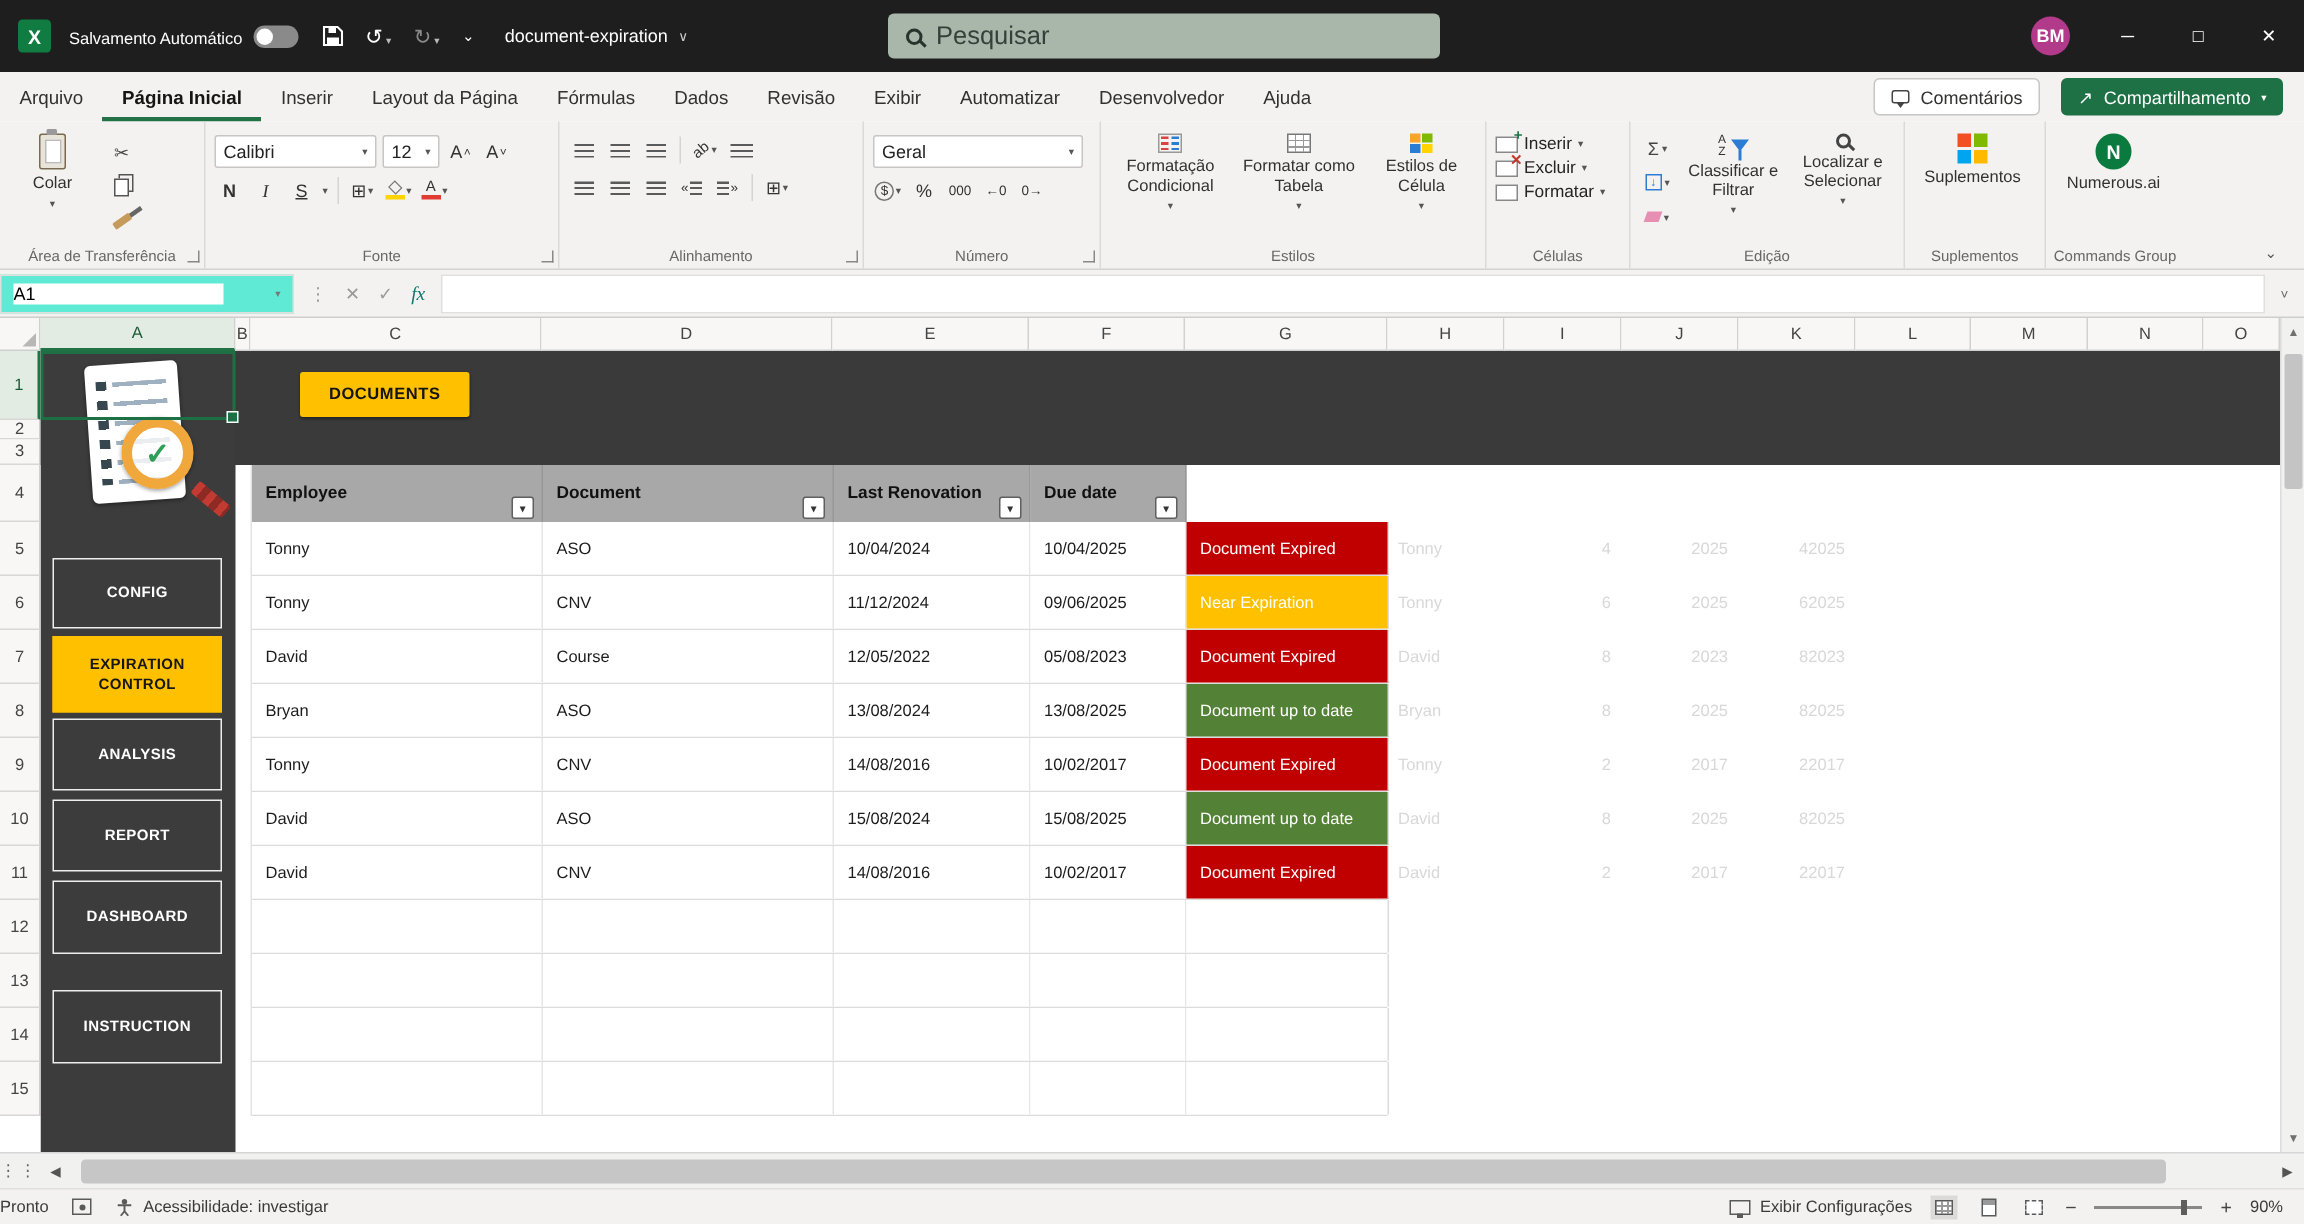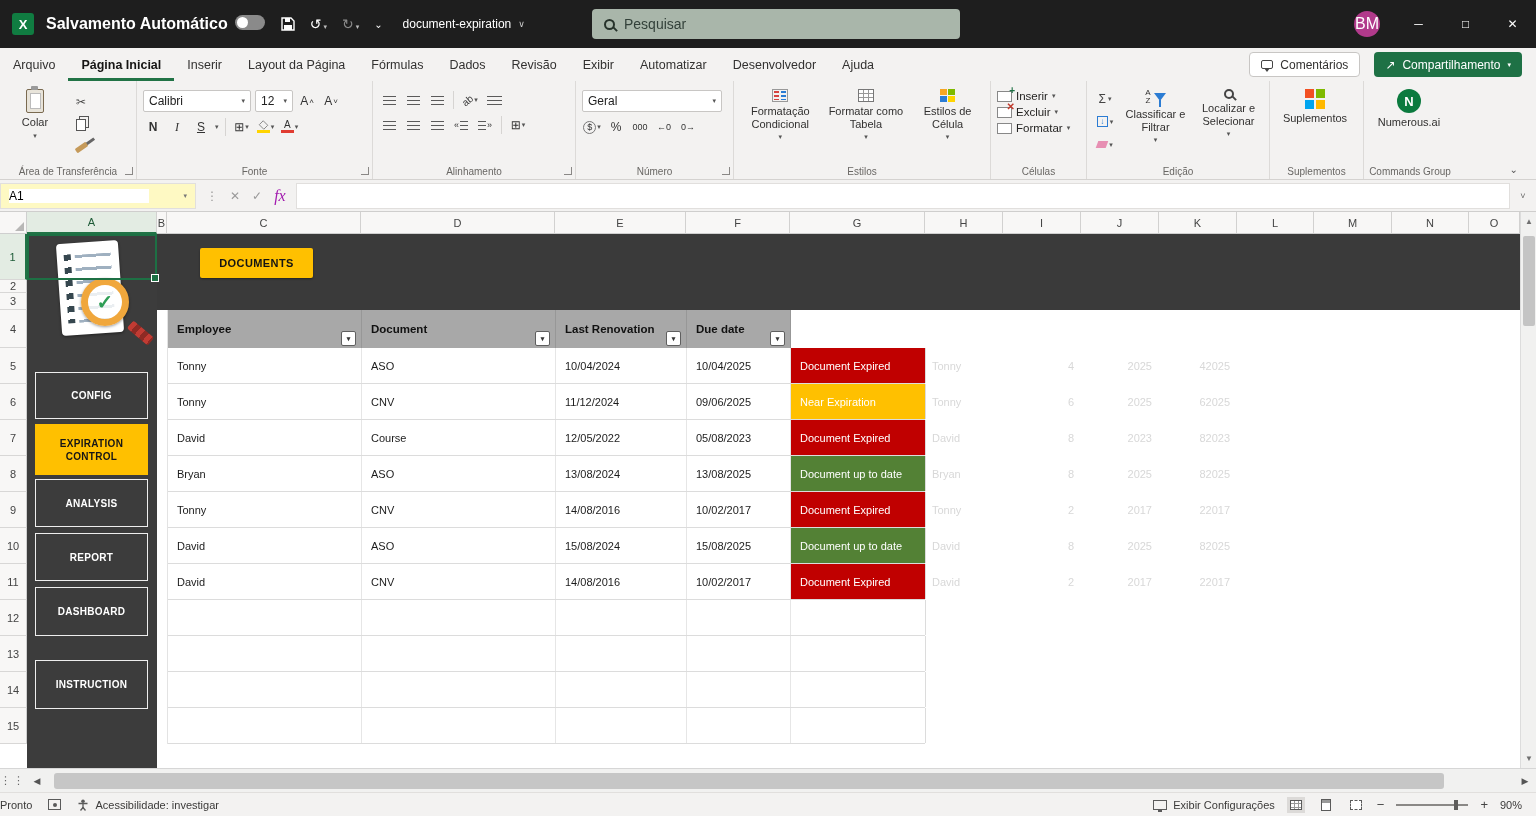--- a/index.html
+++ b/index.html
@@ -3,34 +3,34 @@
 <meta charset="utf-8">
 <style>
   * { box-sizing: border-box; margin: 0; padding: 0; font-family: "Liberation Sans", sans-serif; }
   html,body { width: 1536px; height: 816px; overflow: hidden; background: #fff; font-size: 12px; color: #252423; }
   body { position: relative; }
   input { outline: none; }
 
   
   #titlebar { position: absolute; left:0; top:0; width:1536px; height:48px; background:#1e1e1e; color:#fff; display:flex; align-items:center; }
   .xl-icon { width:22px; height:22px; margin-left:12px; background:#107c41; border-radius:3px; display:flex; align-items:center; justify-content:center; font-weight:bold; font-size:13px; color:#fff; }
-  .autosave { display:flex; align-items:flex-start; gap:7px; margin-left:12px; font-size:16px;font-weight:bold; }
+  .autosave { display:flex; align-items:flex-end; gap:7px; margin-left:12px; font-size:11px; }
   .toggle { width:30px; height:15px; border-radius:8px; background:#8a8a8a; position:relative; }
   .toggle::after { content:''; position:absolute; left:2px; top:2px; width:11px; height:11px; border-radius:50%; background:#fff; }
   .qat { display:flex; align-items:center; gap:15px; margin-left:16px; font-size:14px; color:#fff; }
   .qat .disabled { color:#8a8a8a; }
   .qat .dd { font-size:7px; color:#bbb; margin-left:2px; }
   .doc-title { margin-left:20px; font-size:12px; display:flex; align-items:center; gap:7px; }
   .doc-title .chev { font-size:9px; color:#ccc; }
   .searchpill { position:absolute; left:592px; top:9px; width:368px; height:30px; background:#a9b6aa; border-radius:4px; display:flex; align-items:center; padding:0 12px; gap:9px; }
   .mag { width:11px; height:11px; border:2px solid #27332b; border-radius:50%; position:relative; flex:none; }
   .mag::after { content:''; position:absolute; width:6px; height:2px; background:#27332b; transform:rotate(45deg); right:-5px; bottom:-2px; }
-  .searchpill input { flex:1; background:transparent; border:0; font-size:14px; color:#1f2b24; }
+  .searchpill input { flex:1; background:transparent; border:0; font-size:17px; color:#1f2b24; }
   .searchpill input::placeholder { color:#33413a; }
-  .avatar { position:absolute; right:156px; top:11px; width:26px; height:26px; border-radius:50%; background:#b13a8b; color:#fff; font-size:16px; font-weight:normal; display:flex; align-items:center; justify-content:center; }
+  .avatar { position:absolute; right:156px; top:11px; width:26px; height:26px; border-radius:50%; background:#b13a8b; color:#fff; font-size:12px; font-weight:bold; display:flex; align-items:center; justify-content:center; }
   .winbtn { position:absolute; top:0; width:47px; height:48px; display:flex; align-items:center; justify-content:center; color:#fff; font-size:12px; }
 
   
   #tabrow { position:absolute; top:48px; left:0; width:1536px; height:33px; background:#f3f2f1; display:flex; align-items:center; }
   .tab { padding:0 13px; height:33px; display:flex; align-items:center; font-size:12.5px; color:#323130; }
   .tab.active { font-weight:bold; color:#161514; border-bottom:3px solid #217346; padding-top:3px; }
   .tabspacer { flex:1; }
   .commentsbtn { display:flex; align-items:center; gap:7px; background:#fff; border:1px solid #c8c6c4; border-radius:4px; height:25px; padding:0 11px; font-size:12px; margin-right:14px; color:#323130; }
   .bubble { width:12px; height:9px; border:1.4px solid #444; border-radius:2px; position:relative; }
   .bubble::after { content:''; position:absolute; left:2px; bottom:-4px; border-left:3px solid transparent; border-right:3px solid transparent; border-top:4px solid #444; }
@@ -71,25 +71,25 @@
   .i-cells b { position:absolute; right:-4px; top:-7px; font-size:10px; }
   .i-numai { width:24px; height:24px; border-radius:50%; background:#0b7a3e; color:#fff; font-weight:bold; font-size:13px; display:flex; align-items:center; justify-content:center; }
   .i-funnel { width:0; height:0; border-left:6px solid transparent; border-right:6px solid transparent; border-top:8px solid #2b7cd3; position:relative; }
   .i-funnel::after { content:''; position:absolute; left:-1px; top:-1px; width:2px; height:7px; background:#2b7cd3; }
   .i-magdark { width:10px; height:10px; border:2px solid #444; border-radius:50%; position:relative; }
   .i-magdark::after { content:''; position:absolute; width:6px; height:2px; background:#444; transform:rotate(45deg); right:-5px; bottom:-2px; }
   .collapse-chev { position:absolute; right:18px; bottom:4px; font-size:10px; color:#555; }
 
   
   #fbar { position:absolute; top:180px; left:0; width:1536px; height:32px; background:#f3f2f1; border-bottom:1px solid #cfcecd; display:flex; align-items:center; }
-  .namebox { width:196px; height:26px; background:#fef9c3; border:1px solid #e1dfdd; display:flex; align-items:center; padding:0 8px; font-size:12px; color:#222; }
+  .namebox { width:196px; height:26px; background:#5eead4; border:1px solid #e1dfdd; display:flex; align-items:center; padding:0 8px; font-size:12px; color:#222; }
   .namebox input { border:0; width:140px; font-size:12px; }
   .nb-carat { margin-left:auto; font-size:7px; color:#777; }
   .fxbtns { display:flex; align-items:center; gap:12px; padding:0 10px; color:#9a9a9a; font-size:12px; }
-  .fx { font-family:"Liberation Serif", serif; font-style:italic; color:#a21caf; font-size:16px; }
+  .fx { font-family:"Liberation Serif", serif; font-style:italic; color:#0f766e; font-size:13px; }
   .finput { flex:1; height:26px; background:#fff; border:1px solid #e1dfdd; }
   .fbar-chev { width:26px; text-align:center; color:#666; font-size:9px; }
 
   
   #sheet { position:absolute; top:212px; left:0; width:1536px; height:556px; background:#fff; }
   .corner { position:absolute; left:0; top:0; width:27px; height:22px; background:#f8f7f6; border-right:1px solid #cfcfcf; border-bottom:1px solid #cfcfcf; }
   .corner::after { content:''; position:absolute; right:2px; bottom:2px; border-left:9px solid transparent; border-bottom:9px solid #b8b7b6; }
   .colheads { position:absolute; left:27px; top:0; height:22px; display:flex; }
   .ch { height:22px; border-right:1px solid #d2d1d0; border-bottom:1px solid #cfcfcf; background:#f8f7f6; display:flex; align-items:center; justify-content:center; font-size:11px; color:#444; flex:none; }
   .ch.active { background:#e3ece3; border-bottom:2px solid #217346; color:#1c5a36; }

